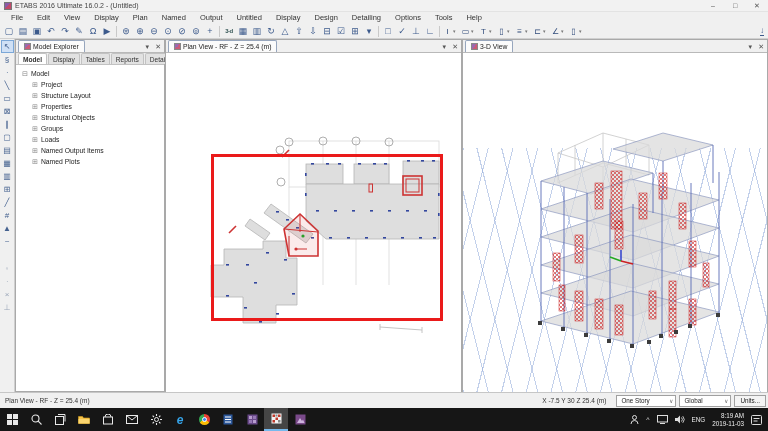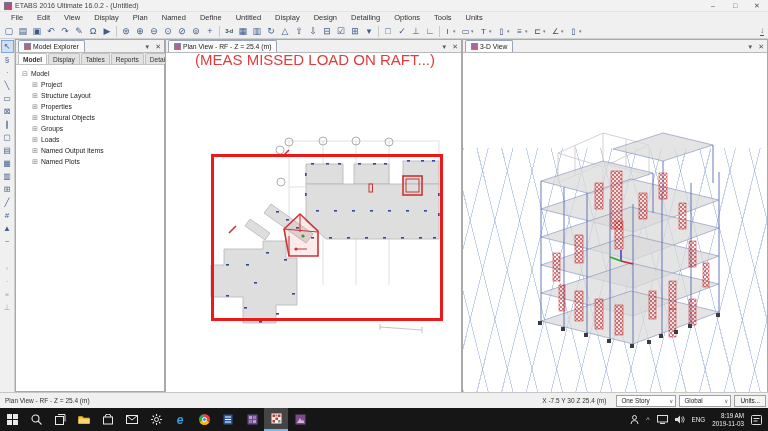--- a/index.html
+++ b/index.html
@@ -108,28 +108,28 @@
     <span class="wc">✕</span>
   </div>
 
   <div class="menubar">
     <span class="menu-item">File</span>
     <span class="menu-item">Edit</span>
     <span class="menu-item">View</span>
     <span class="menu-item">Display</span>
     <span class="menu-item">Plan</span>
     <span class="menu-item">Named</span>
-    <span class="menu-item">Define</span>
+    <span class="menu-item">Output</span>
     <span class="menu-item">Untitled</span>
     <span class="menu-item">Display</span>
     <span class="menu-item">Design</span>
     <span class="menu-item">Detailing</span>
     <span class="menu-item">Options</span>
     <span class="menu-item">Tools</span>
-    <span class="menu-item">Units</span>
+    <span class="menu-item">Help</span>
   </div>
 
   <div class="toolbar">
     <span class="tb-icon">▢</span>
     <span class="tb-icon">▤</span>
     <span class="tb-icon">▣</span>
     <span class="tb-icon">↶</span>
     <span class="tb-icon">↷</span>
     <span class="tb-icon">✎</span>
     <span class="tb-icon">Ω</span>
@@ -479,21 +479,20 @@
           <g stroke-width="1.4">
             <line x1="158" y1="208" x2="158" y2="197" stroke="#2233cc"></line>
             <line x1="158" y1="208" x2="147" y2="204" stroke="#22aa22"></line>
             <line x1="158" y1="208" x2="170" y2="211" stroke="#cc2222"></line>
           </g>
         </svg>
       </div>
     </div>
 
     <div class="annotation">
-      <div class="l2">(MEAS MISSED LOAD ON RAFT...)</div>
     </div>
   </div>
 
   <div class="statusbar">
     <span class="sb-left">Plan View - RF - Z = 25.4 (m)</span>
     <span class="sb-coords">X -7.5  Y 30  Z 25.4 (m)</span>
     <span class="sb-select sb-story">
       <span class="v">One Story</span>
       <span class="a">∨</span>
     </span>

